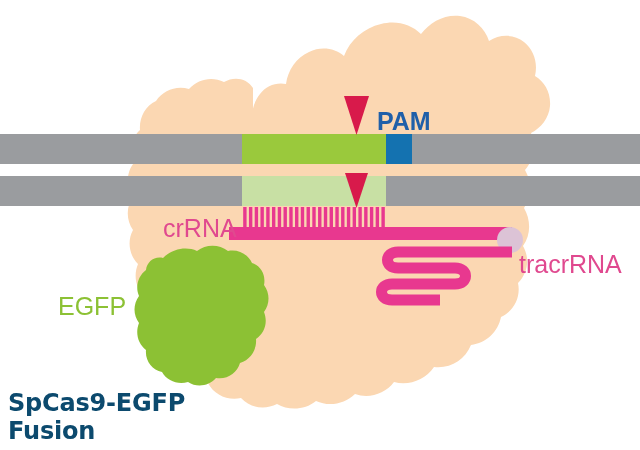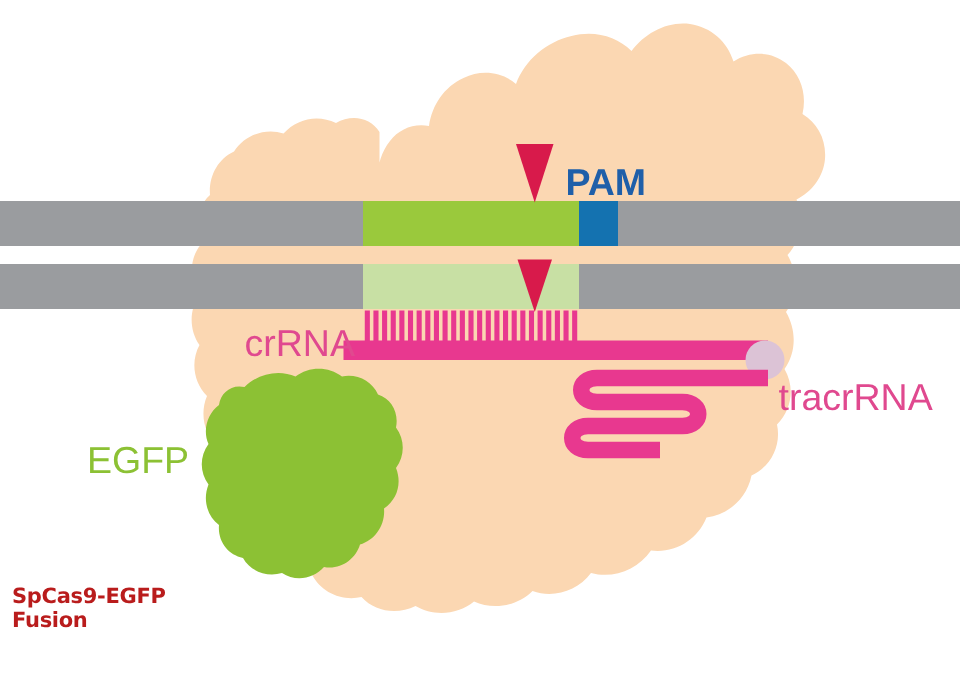--- a/index.html
+++ b/index.html
@@ -24,23 +24,23 @@
     width: 640px;
     height: 450px;
   }
   .caption {
     position: absolute;
     left: 8px;
     top: 390px;
     width: 260px;
     font-family: "DejaVu Sans", sans-serif;
     font-weight: bold;
-    font-size: 14px;
+    font-size: 24px;
     line-height: 1.16;
-    color: #b91c1c;
+    color: #0c4a6e;
     letter-spacing: -0.2px;
     white-space: pre-line;
   }
 </style>
 </head>
 <body>
 
 <div id="figure">
 
   <svg id="scene" viewBox="0 0 640 450" xmlns="http://www.w3.org/2000/svg">

